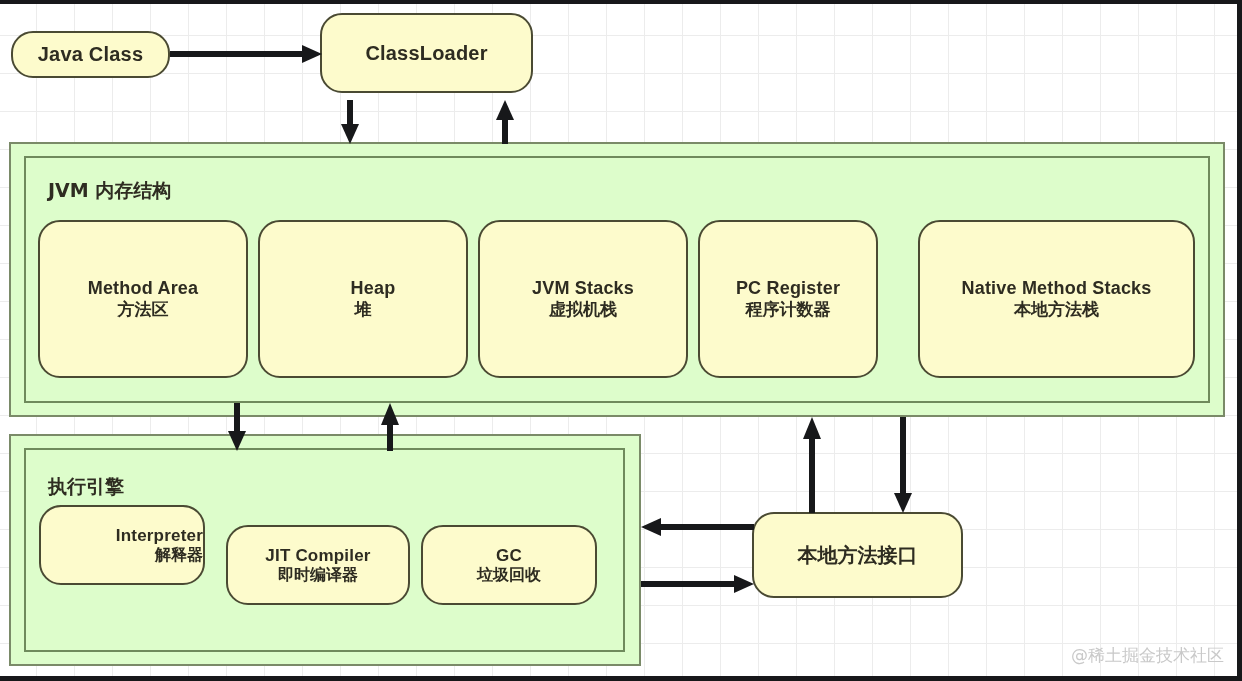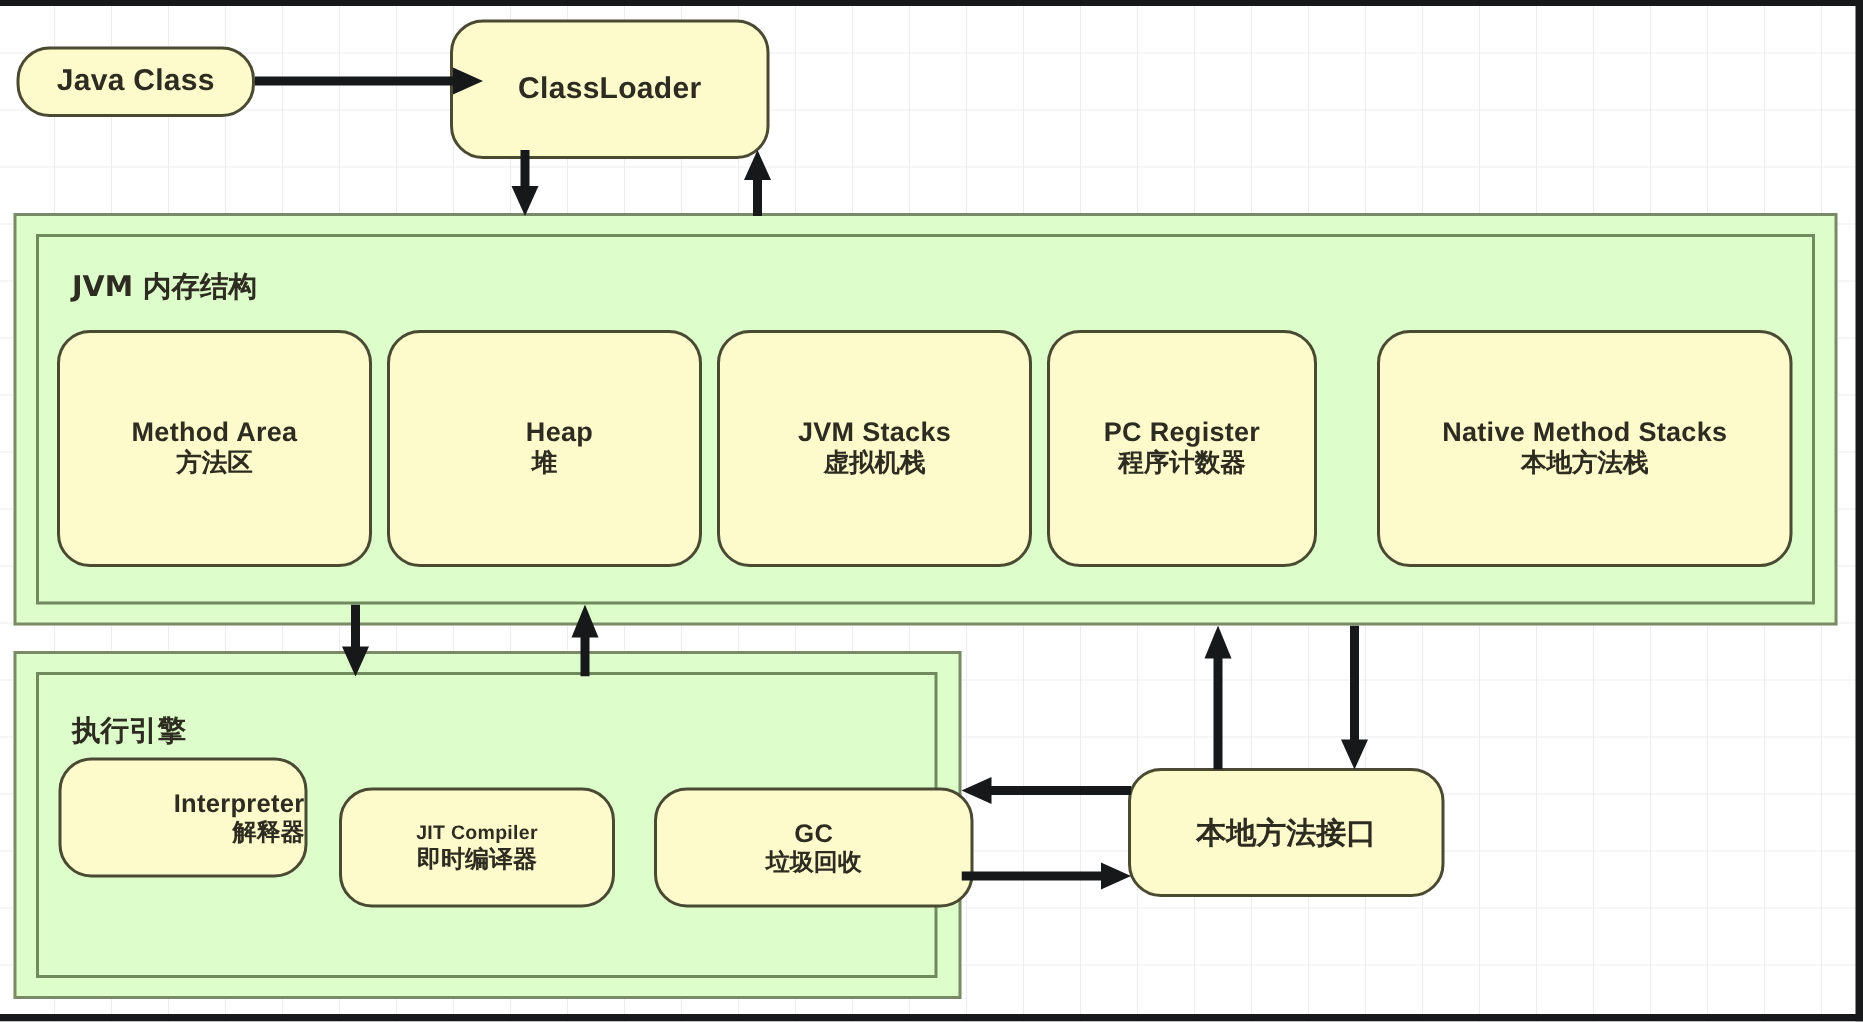--- a/index.html
+++ b/index.html
@@ -117,21 +117,21 @@
 <div id="canvas">
 
   <div class="edge top"></div>
   <div class="edge bottom"></div>
   <div class="edge right"></div>
 
   <div class="node node-yellow" style="left:11px; top:31px; width:159px; height:47px;">
     <div class="line-en" style="font-size:20px;">Java Class</div>
   </div>
 
-  <div class="node node-yellow" style="left:300px; top:13px; width:213px; height:93px;">
+  <div class="node node-yellow" style="left:320px; top:13px; width:213px; height:80px;">
     <div class="line-en" style="font-size:20px;">ClassLoader</div>
   </div>
 
   <div class="arrow" style="left:170px; top:44px; width:152px; height:20px;">
     <svg width="152" height="20" viewBox="0 0 152 20">
       <line x1="0" y1="10" x2="134" y2="10" stroke="#17181a" stroke-width="6"></line>
       <polygon points="132,1 152,10 132,19" fill="#17181a"></polygon>
     </svg>
   </div>
 
@@ -195,25 +195,25 @@
   <div class="container-green" style="left:9px; top:434px; width:632px; height:232px;"></div>
   <div class="panel-green" style="left:24px; top:448px; width:601px; height:204px;"></div>
   <div class="panel-title" style="left:48px; top:474px; font-size:19px;">执行引擎</div>
 
   <div class="node node-yellow" style="left:39px; top:505px; width:166px; height:80px;align-items:flex-end;">
     <div class="line-en" style="font-size:17px;">Interpreter</div>
     <div class="line-cn" style="font-size:16px;">解释器</div>
   </div>
 
   <div class="node node-yellow" style="left:226px; top:525px; width:184px; height:80px;">
-    <div class="line-en" style="font-size:13px;">JIT Compiler</div>
+    <div class="line-en" style="font-size:17px;">JIT Compiler</div>
     <div class="line-cn" style="font-size:16px;">即时编译器</div>
   </div>
 
-  <div class="node node-yellow" style="left:436px; top:525px; width:213px; height:80px;">
+  <div class="node node-yellow" style="left:421px; top:525px; width:176px; height:80px;">
     <div class="line-en" style="font-size:17px;">GC</div>
     <div class="line-cn" style="font-size:16px;">垃圾回收</div>
   </div>
 
   <div class="node node-yellow" style="left:752px; top:512px; width:211px; height:86px;">
     <div class="line-cn" style="font-size:20px;">本地方法接口</div>
   </div>
 
   <div class="arrow" style="left:801px; top:417px; width:22px; height:96px;">
     <svg width="22" height="96" viewBox="0 0 22 96">
@@ -236,14 +236,15 @@
     </svg>
   </div>
 
   <div class="arrow" style="left:641px; top:574px; width:113px; height:20px;">
     <svg width="113" height="20" viewBox="0 0 113 20">
       <line x1="0" y1="10" x2="95" y2="10" stroke="#17181a" stroke-width="6"></line>
       <polygon points="93,1 93,19 113,10" fill="#17181a"></polygon>
     </svg>
   </div>
 
+  <div class="watermark">@稀土掘金技术社区</div>
 
 </div>
 
 </body></html>

